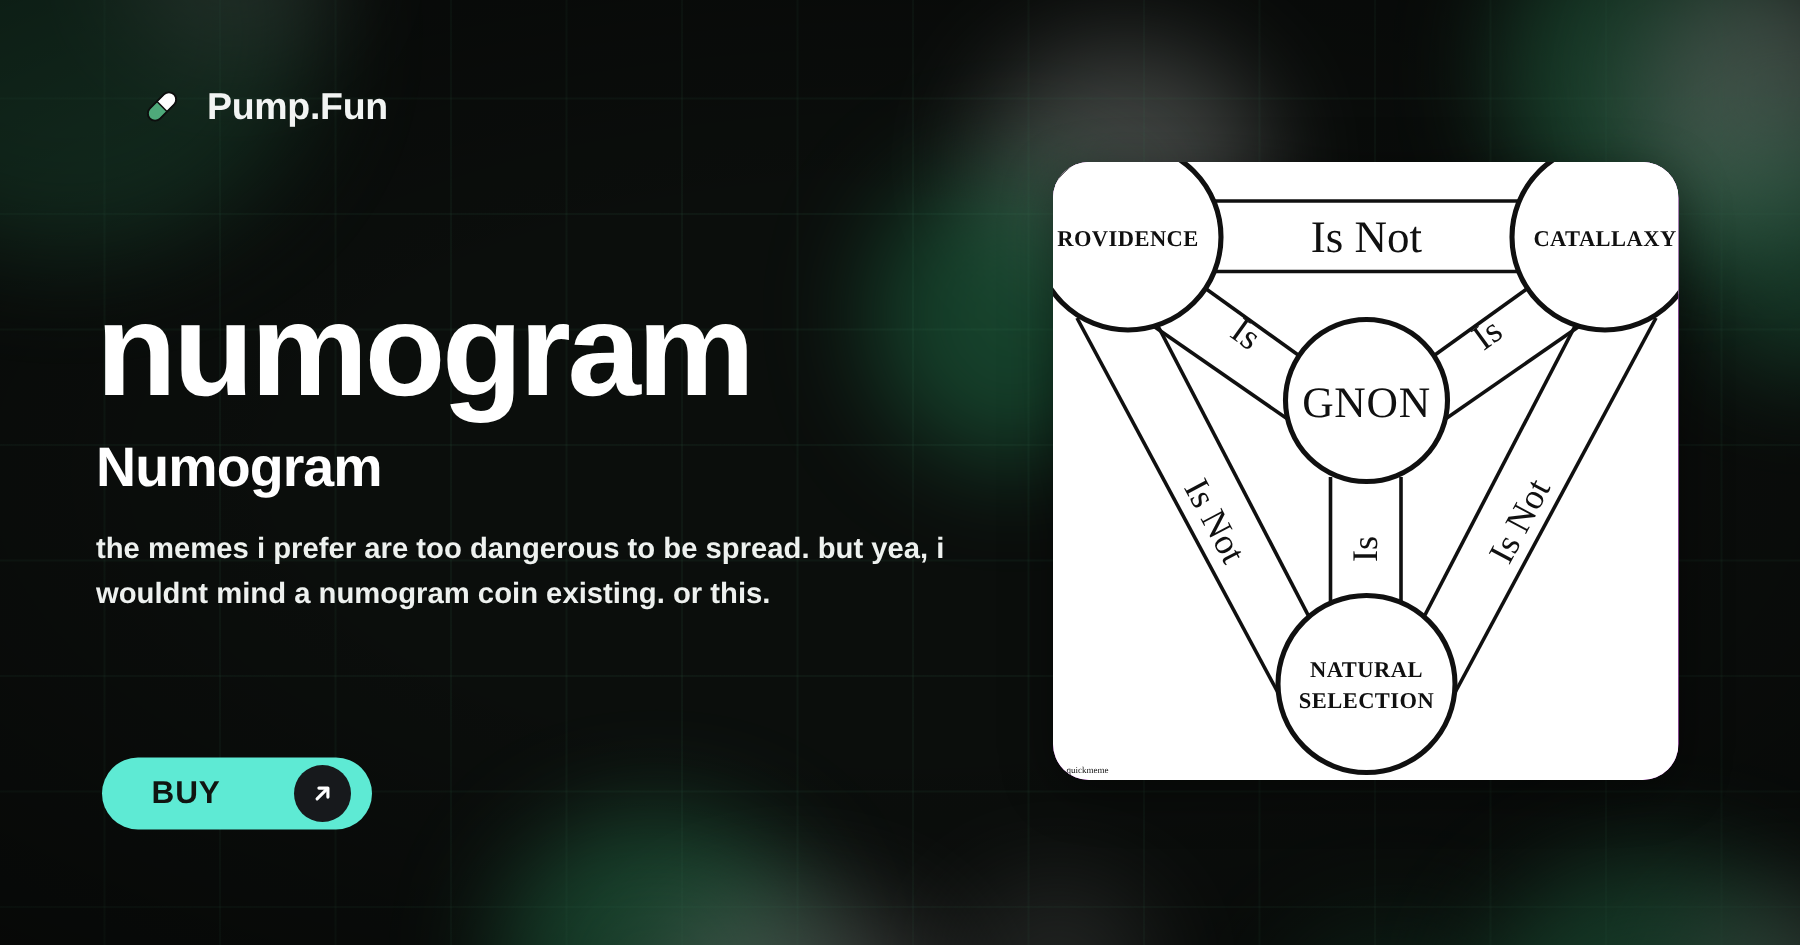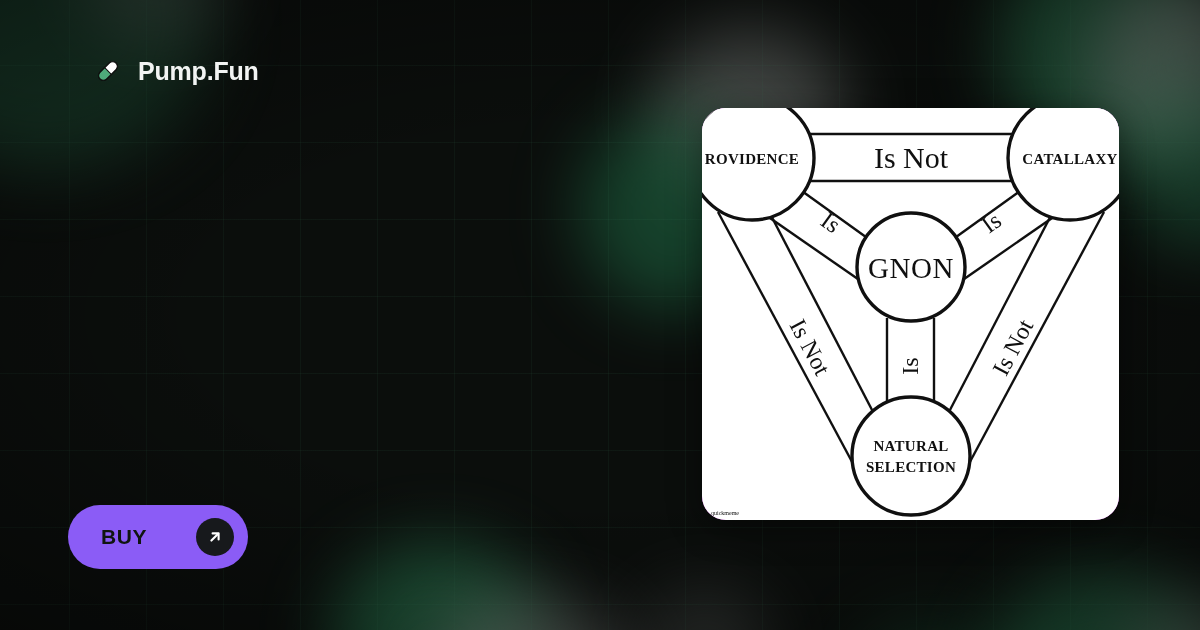--- a/index.html
+++ b/index.html
@@ -84,22 +84,22 @@
     color:#eef1ef;
     font-size:19.5px;
     font-weight:600;
     line-height:1.55;
     margin-top:18px;
     max-width:586px;
   }
 
   .buy-button {
     position:absolute; left:68px; top:505px;
-    width:180px; height:64px;
-    background:#8b5cf6;
+    width:180px; height:48px;
+    background:#5eead4;
     border-radius:999px;
     display:flex; align-items:center;
     padding:0 14px 0 33px;
     cursor:pointer; border:none;
   }
   .buy-label {
     color:#101511; font-size:21px; font-weight:700; letter-spacing:.6px;
     flex:1 1 auto;
   }
   .buy-arrow-circle {
@@ -163,20 +163,25 @@
           <path d="M9.0 11.2 H16.0 V20.8 H9.0 A4.8 4.8 0 0 1 9.0 11.2 Z" fill="#4ea97a"></path>
           <path d="M16.0 11.2 H23.0 A4.8 4.8 0 0 1 23.0 20.8 H16.0 Z" fill="#ffffff"></path>
           <rect x="4.0" y="11.0" width="24" height="10" rx="5" fill="none" stroke="#0d0f0e" stroke-width="1.1"></rect>
           <line x1="16" y1="11.0" x2="16" y2="21.0" stroke="#0d0f0e" stroke-width="1.1"></line>
         </g>
       </svg>
     </span>
     <span class="brand-name">Pump.Fun</span>
   </div>
 
+  <div class="left-col">
+    <div class="coin-ticker">numogram</div>
+    <div class="coin-title">Numogram</div>
+    <div class="coin-desc">the memes i prefer are too dangerous to be spread. but yea, i wouldnt mind a numogram coin existing. or this.</div>
+  </div>
 
   <div class="buy-button">
     <span class="buy-label">BUY</span>
     <span class="buy-arrow-circle">
       <svg width="20" height="20" viewBox="0 0 20 20" xmlns="http://www.w3.org/2000/svg">
         <path d="M6.4 13.6 L13.2 6.8" stroke="#ffffff" stroke-width="2.1" stroke-linecap="round"></path>
         <path d="M7.6 6.4 H13.6 V12.4" stroke="#ffffff" stroke-width="2.1" stroke-linecap="round" stroke-linejoin="round" fill="none"></path>
       </svg>
     </span>
   </div>

